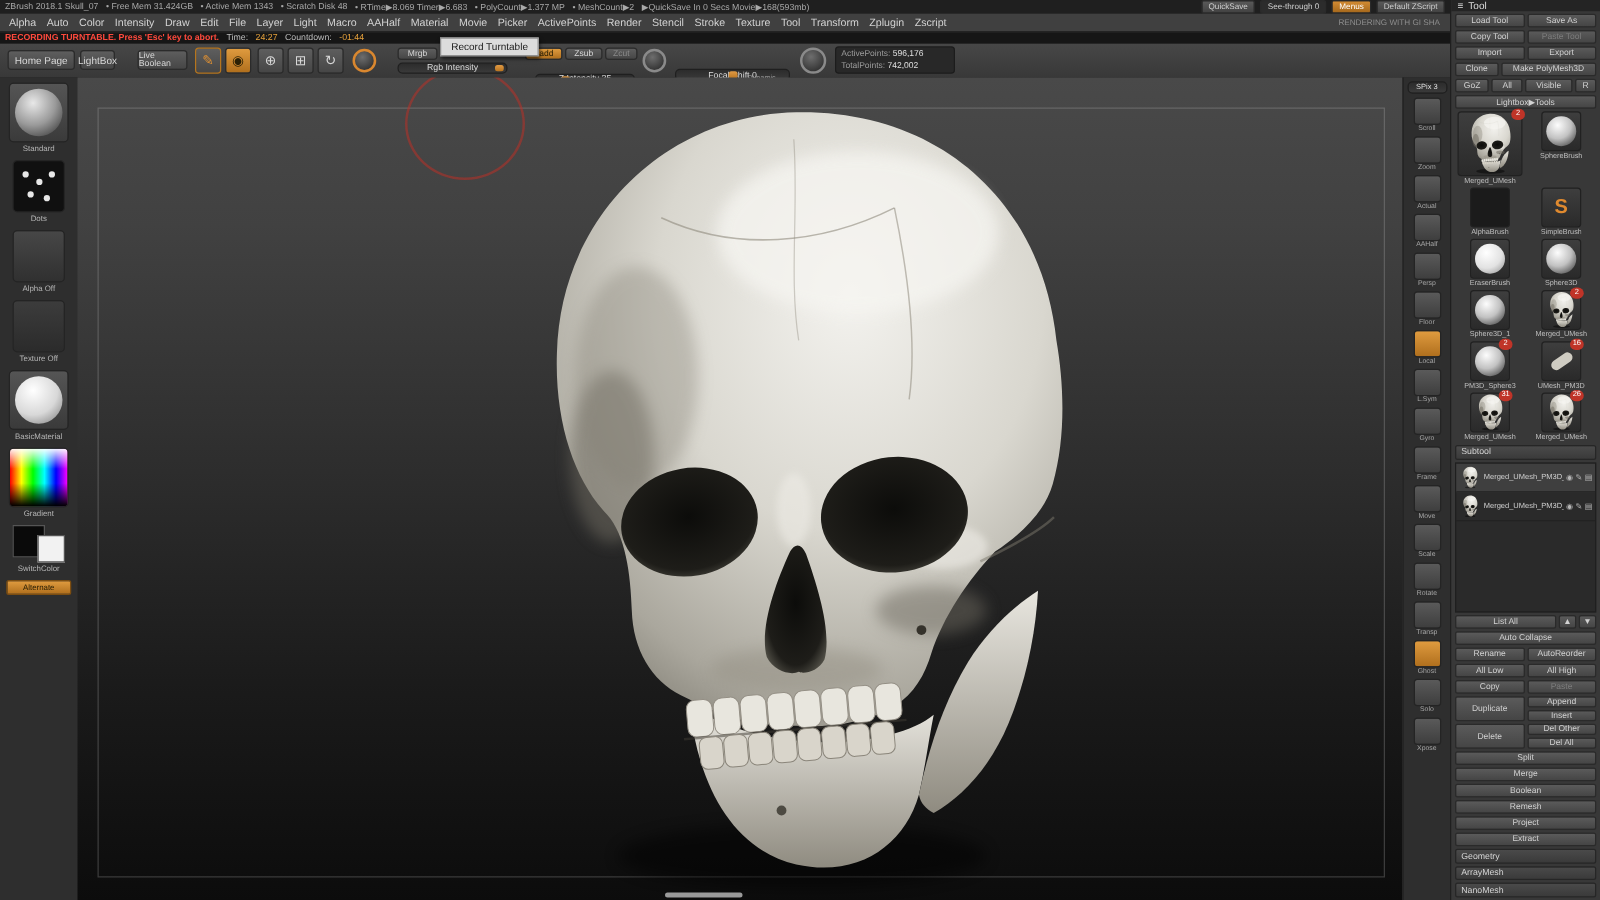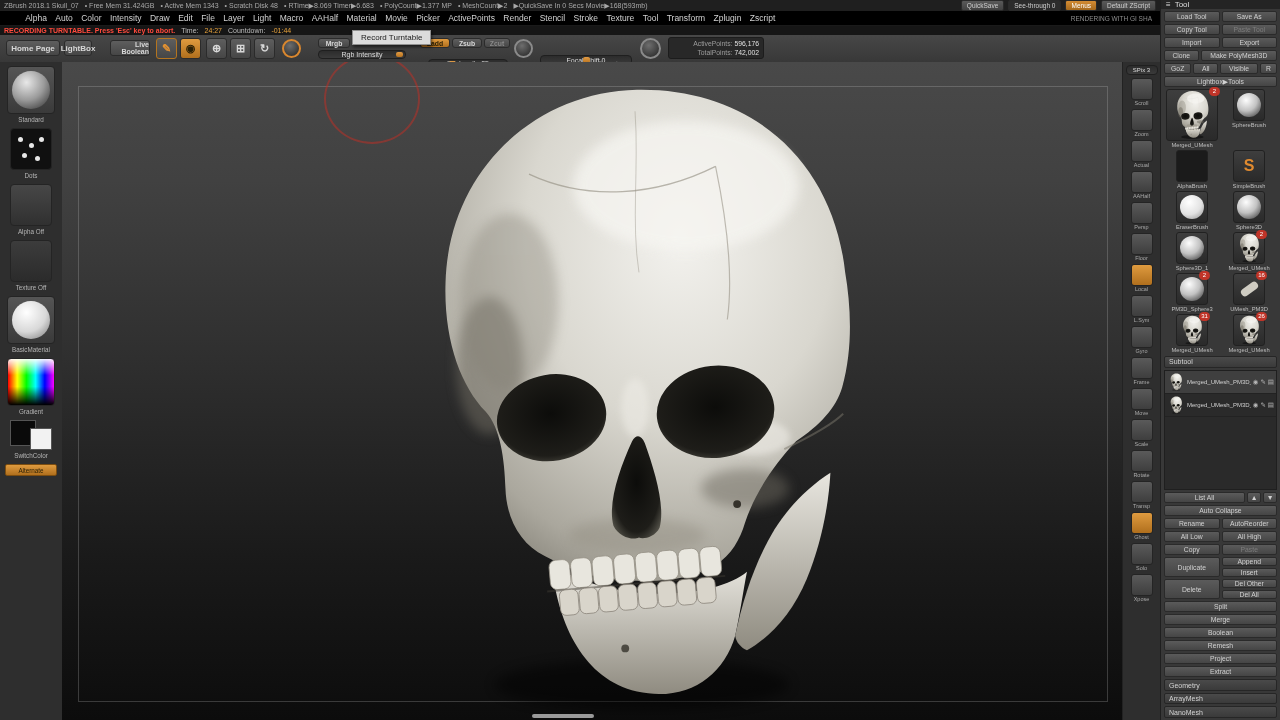--- a/index.html
+++ b/index.html
@@ -9,36 +9,36 @@
 
   
   #titlebar{left:0;top:0;width:1160px;height:11px;background:#1f1f1f;display:flex;align-items:center;
             gap:6px;font-size:7px;color:#a8a8a8;padding-left:4px;box-sizing:border-box;white-space:nowrap;}
   .tb-btn{height:9px;line-height:9px;padding:0 5px;background:linear-gradient(#5a5a5a,#424242);
           border:1px solid #2a2a2a;border-radius:2px;color:#cfcfcf;font-size:6.5px;}
   .tb-btn.orange{background:linear-gradient(#d48c33,#a5681c);color:#fff;}
   .tb-right{margin-left:auto;display:flex;gap:4px;align-items:center;padding-right:4px;}
 
   
-  #menubar{left:0;top:11px;width:1160px;height:15px;background:#000000;border-bottom:1px solid #1a1a1a;
-           display:flex;align-items:center;font-size:8.5px;color:#d2d2d2;padding-left:21px;box-sizing:border-box;}
+  #menubar{left:0;top:11px;width:1160px;height:15px;background:#404040;border-bottom:1px solid #1a1a1a;
+           display:flex;align-items:center;font-size:8.5px;color:#d2d2d2;padding-left:3px;box-sizing:border-box;}
   .menu-item{padding:0 4.2px;cursor:default;}
   #menu-note{margin-left:auto;font-size:6.5px;color:#8d8d8d;padding-right:8px;}
 
   
   #recordbar{left:0;top:26px;width:1160px;height:9px;background:#161616;display:flex;align-items:center;
              font-size:7px;padding-left:4px;box-sizing:border-box;gap:6px;white-space:nowrap;}
   .rec-msg{color:#ff4a3d;font-weight:bold;}
   .rec-t{color:#e8a33c;}
 
   
   #topshelf{left:0;top:35px;width:1160px;height:27px;background:linear-gradient(#474747,#383838);
-            border-bottom:1px solid #222;text-align:right;}
+            border-bottom:1px solid #222;}
   .btn{background:linear-gradient(#5e5e5e,#464646);border:1px solid #2b2b2b;border-radius:3px;
-       color:#d8d8d8;display:flex;align-items:center;justify-content:center;box-sizing:border-box;font-weight:bold;}
+       color:#d8d8d8;display:flex;align-items:center;justify-content:center;box-sizing:border-box;}
   .itile{width:21px;height:21px;font-size:11px;}
   .itile.orangeglyph{color:#e09032;}
   .itile.orange{background:linear-gradient(#df9b3f,#b06f1d);color:#2b2005;}
   .slider{background:linear-gradient(#2c2c2c,#3a3a3a);border:1px solid #1f1f1f;border-radius:4px;
           position:relative;color:#ddd;font-size:7px;display:flex;align-items:center;justify-content:center;box-sizing:border-box;}
   .knob{position:absolute;top:1px;bottom:1px;width:7px;background:linear-gradient(#e09a44,#b9741f);
         border-radius:2px;}
   .circ{width:19px;height:19px;border-radius:50%;border:2px solid #8a8a8a;
         background:radial-gradient(circle at 40% 32%,#6e6e6e,#232323);box-sizing:border-box;}
   .circ.brush{border-color:#d9872f;}

